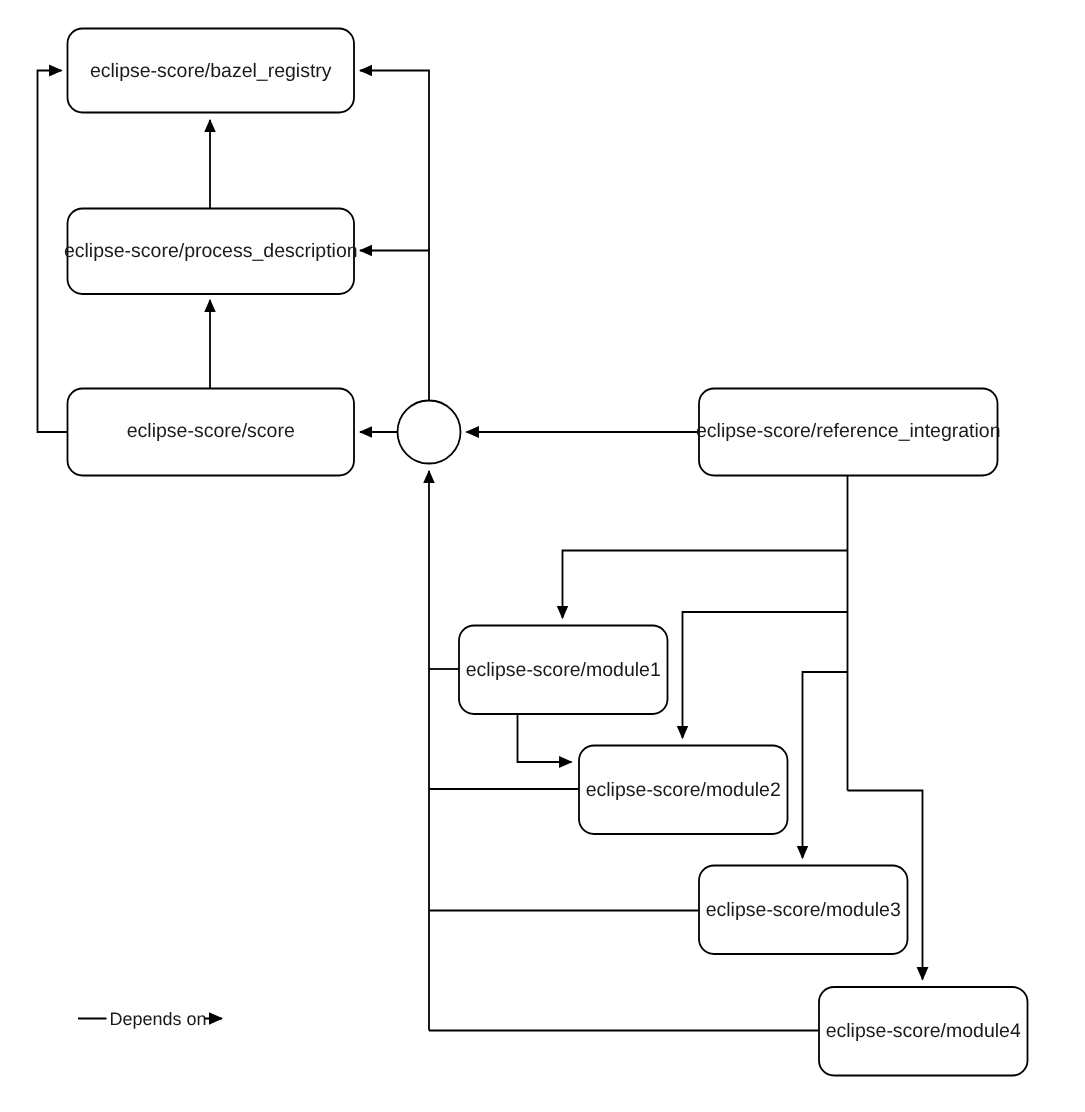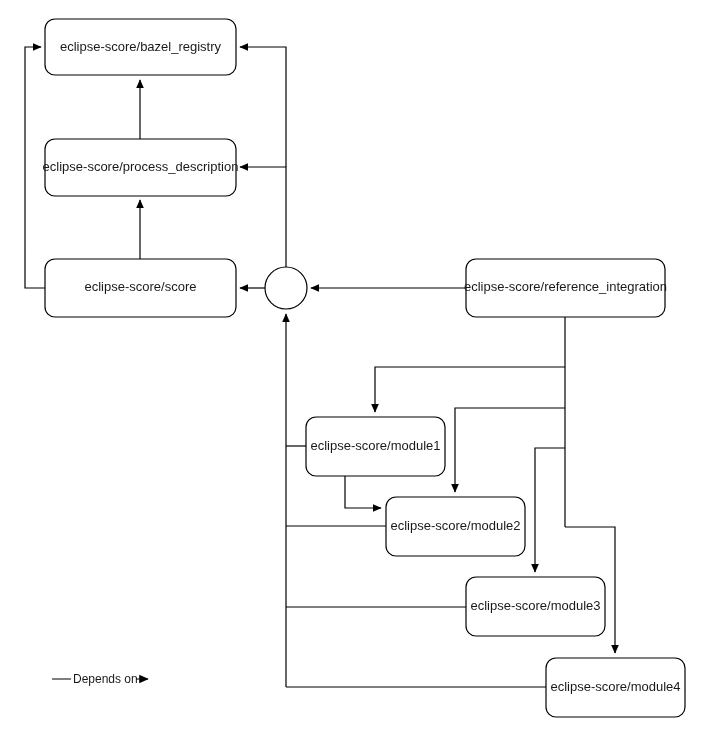--- a/index.html
+++ b/index.html
@@ -9,21 +9,20 @@
   }
   body {
     font-family: "Liberation Sans", sans-serif;
   }
   #diagram-canvas {
     position: relative;
     width: 723px;
     height: 741px;
     background: #ffffff;
     overflow: hidden;
-    border-radius: 32px;
   }
   #diagram-svg {
     position: absolute;
     left: 0;
     top: 0;
     width: 723px;
     height: 741px;
   }
   .node-box {
     fill: #ffffff;

